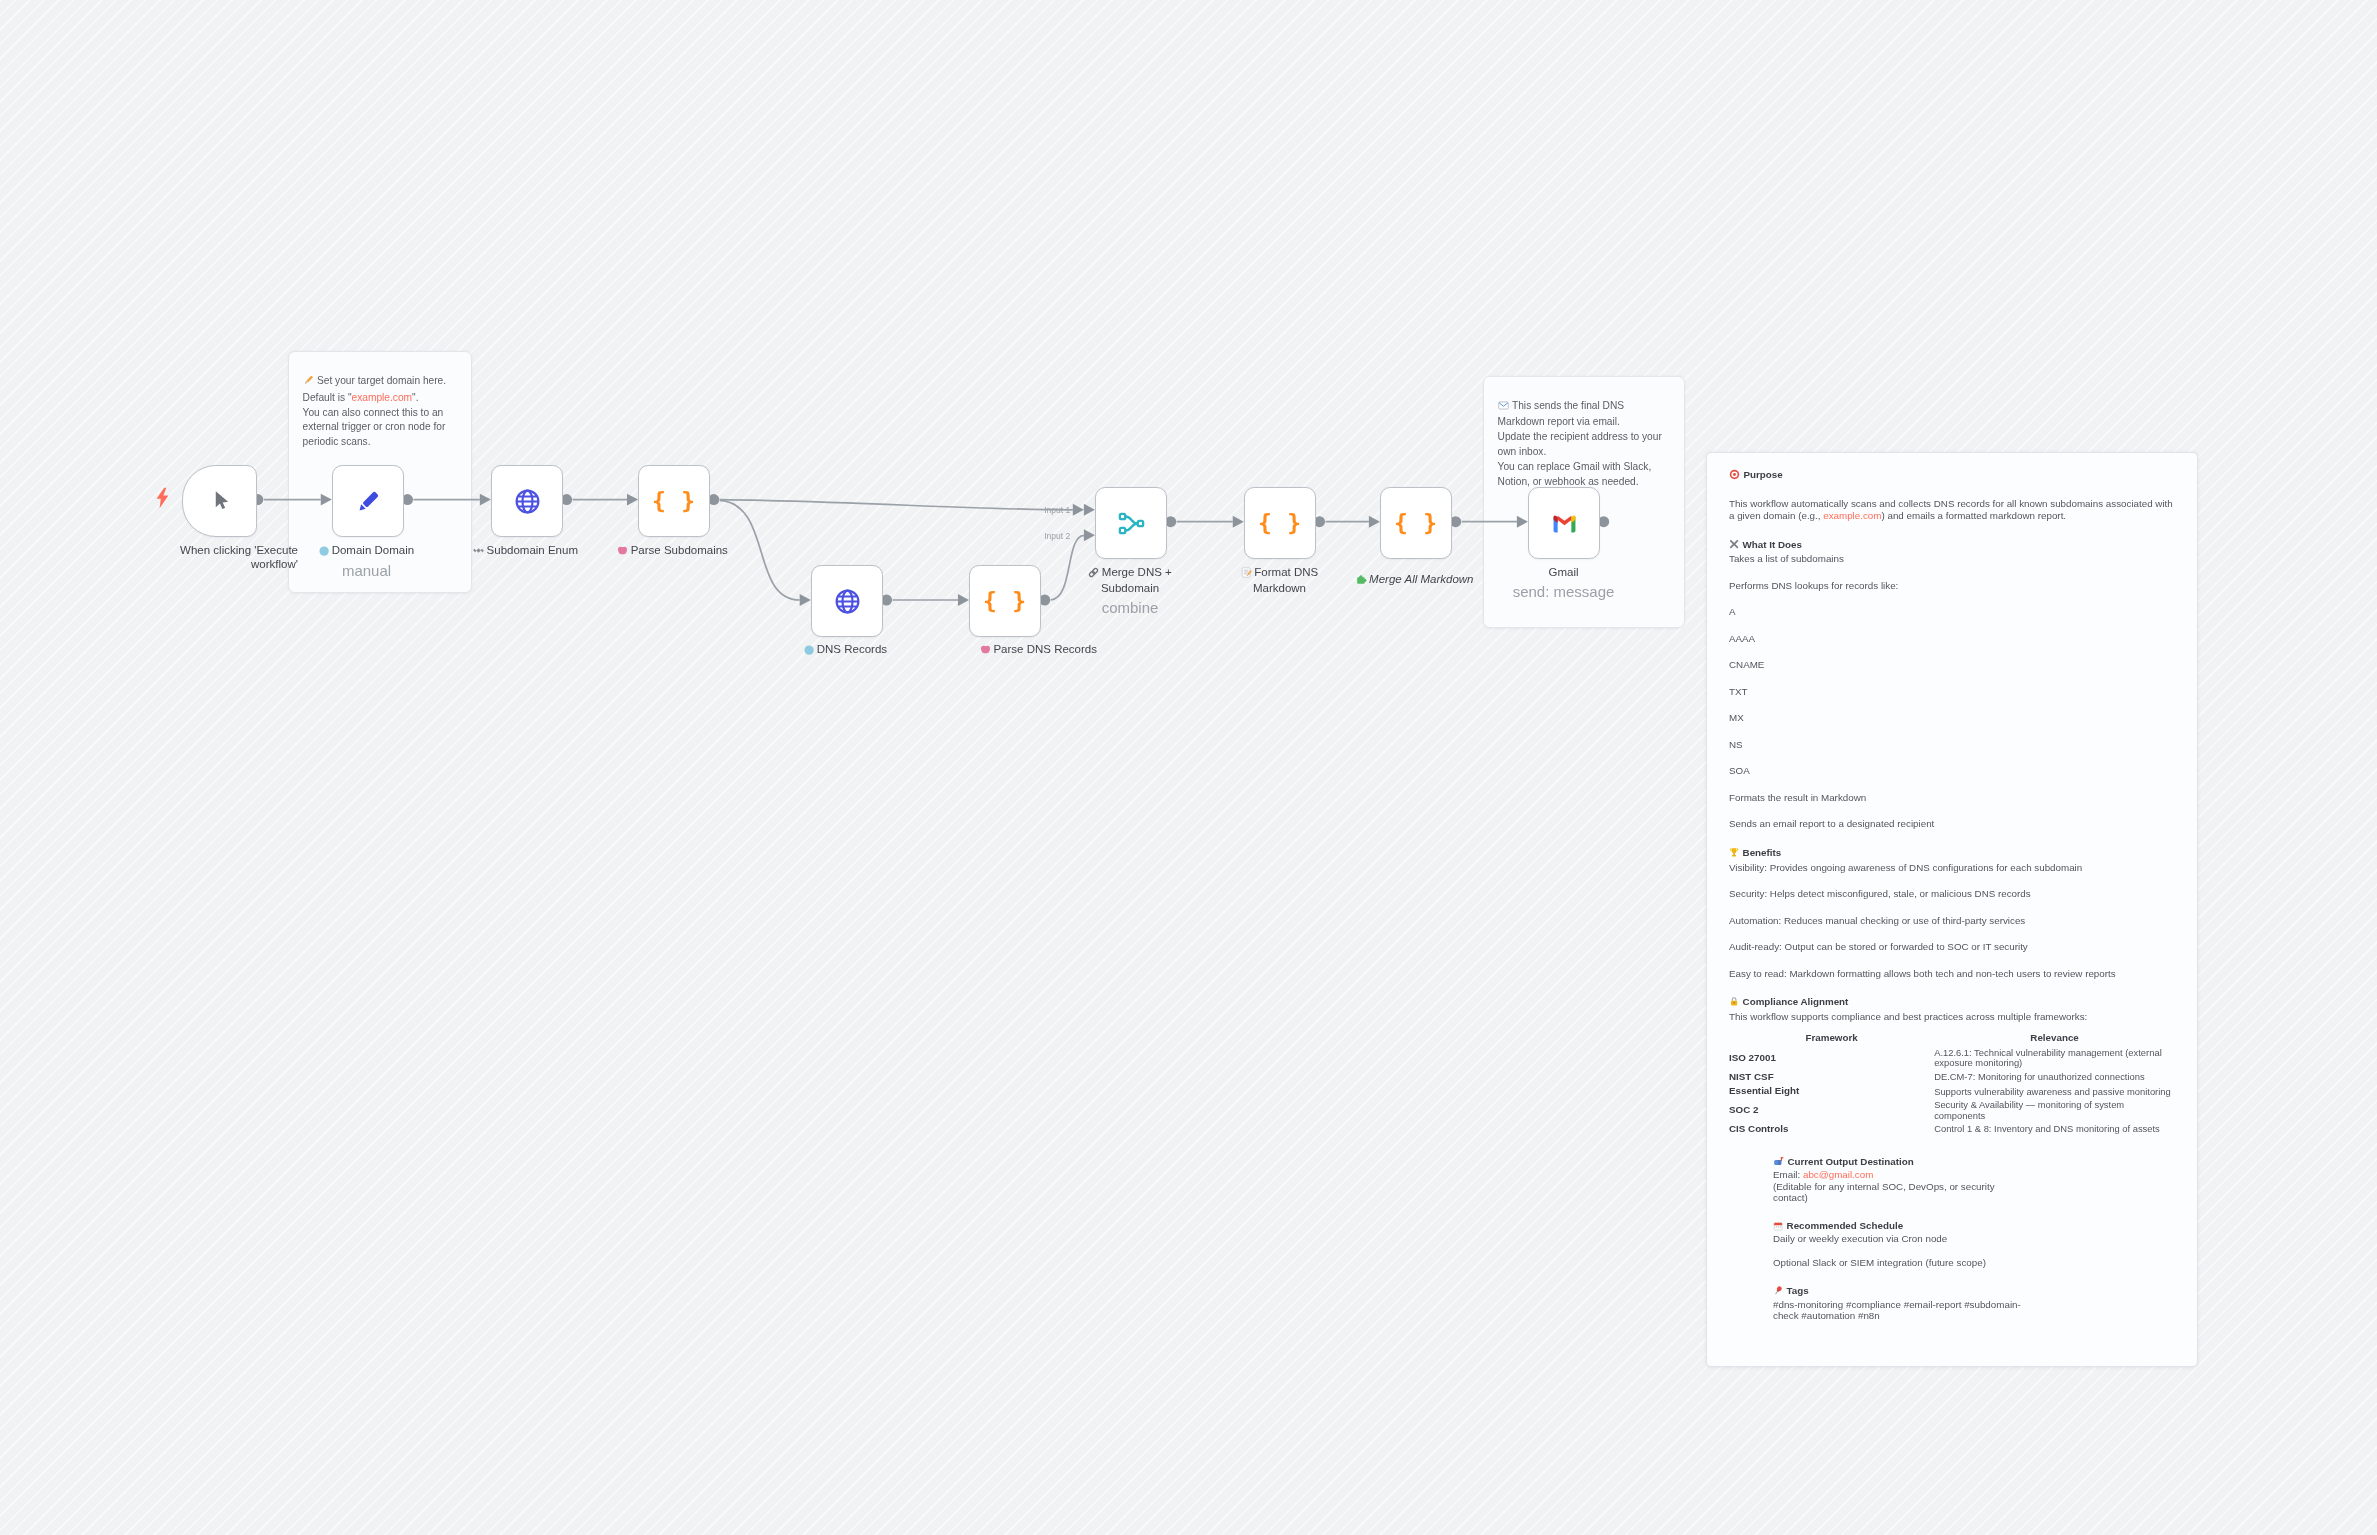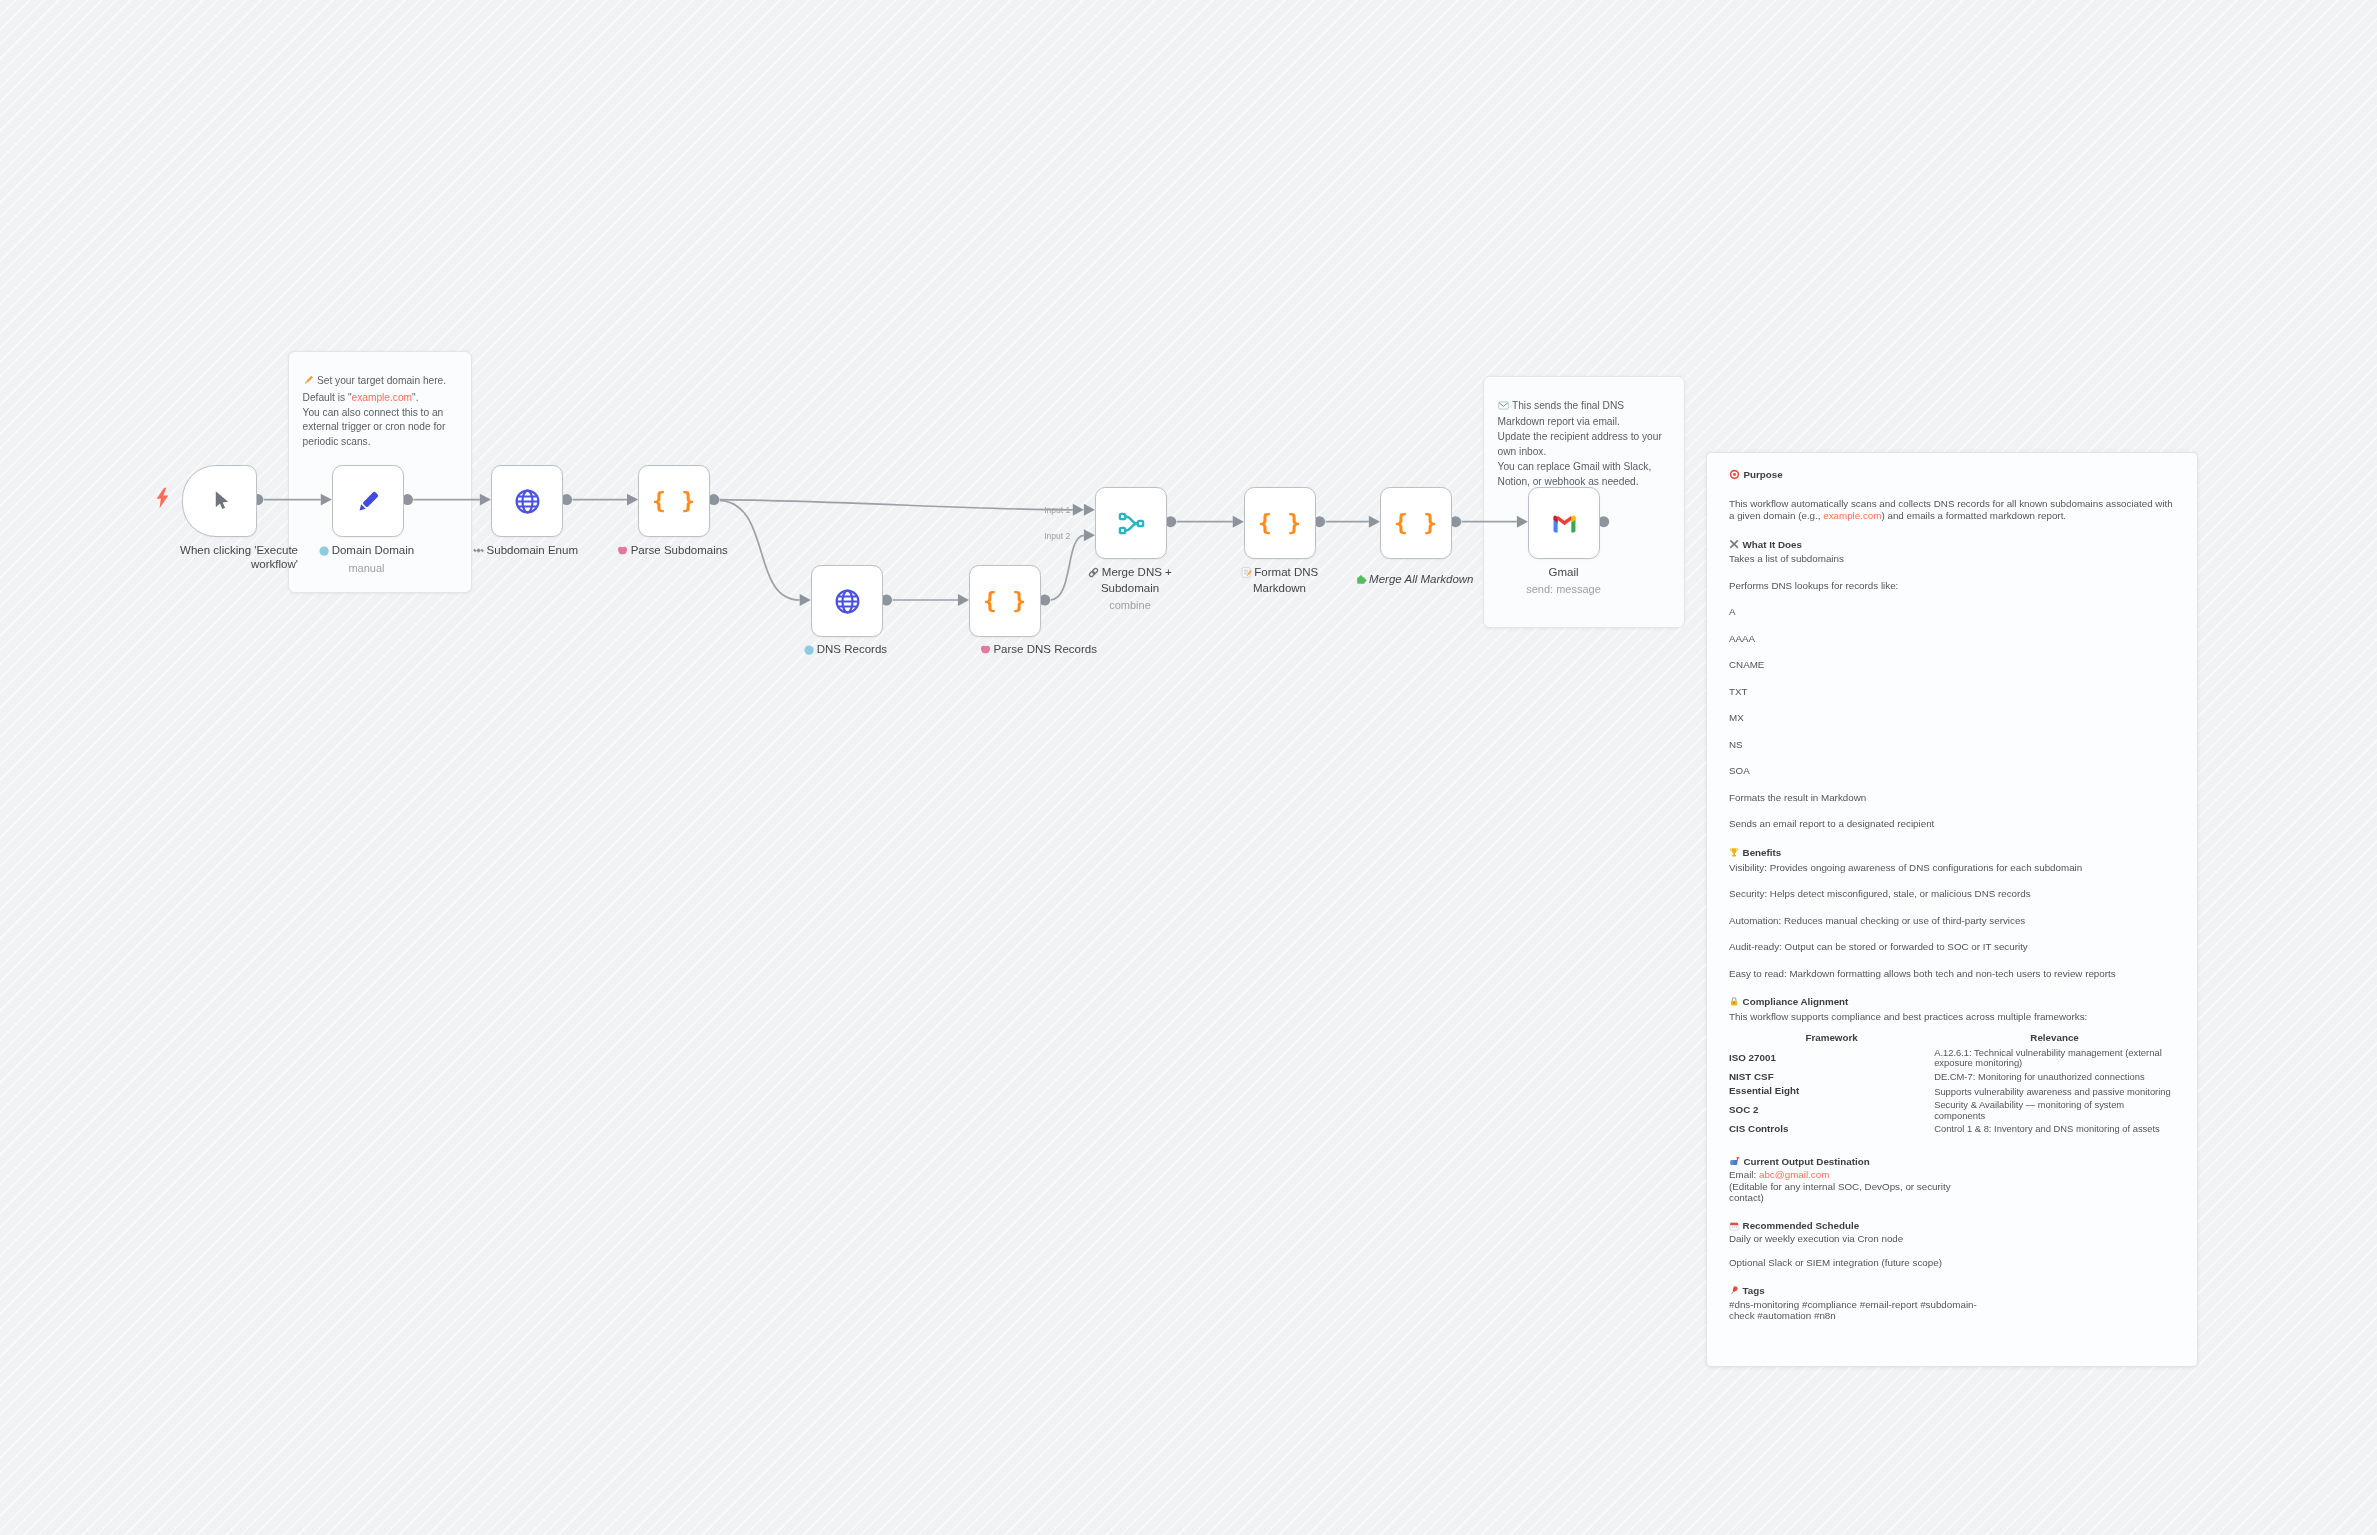--- a/index.html
+++ b/index.html
@@ -27,41 +27,41 @@
   .panel .inner{padding:16px 22px;}
   .ptitle{font-weight:bold;color:#3c4046;}
   .para{margin:13.6px 0;}
   .tight{margin:0;}
   .sect{margin-top:15.3px;}
   .panel table{border-collapse:collapse;width:100%;margin-top:8.5px;}
   .panel th{font-weight:bold;color:#3c4046;text-align:center;padding:0 0 1.7px 0;font-size:9.8px;}
   .panel td{vertical-align:middle;padding:0.9px 0;}
   .panel td.fw{font-weight:bold;color:#393d42;font-size:9.8px;}
   .panel td.rv{font-size:9.4px;line-height:1.13;}
-  .panel-bottom{width:254px;line-height:1.16;}
+  .panel-bottom{width:254px;line-height:1.16;margin-left:44px;}
   .panel-bottom .blk{margin-top:17px;}
   .panel-bottom .blk:first-child{margin-top:19px;}
   .panel-bottom .gap{margin-top:12px;}
   
   .node{
     position:absolute;width:70px;height:70px;background:#fff;
     border:1.7px solid #bcc0c7;border-radius:10.2px;
     display:flex;align-items:center;justify-content:center;
     box-shadow:0 0.9px 1.7px rgba(40,45,60,.05);
   }
   .node.trigger{border-radius:34px 10.2px 10.2px 34px;width:73px;}
   .braces{
     font-family:"DejaVu Sans Mono", monospace;
     font-size:23px;font-weight:bold;color:#ff8c1a;letter-spacing:0.9px;
   }
   .node-label{
     position:absolute;text-align:center;font-size:11.5px;font-weight:500;color:#42464c;
     line-height:1.25;
   }
-  .node-sub{font-size:11px;font-weight:normal;color:#9ba1a7;margin-top:3.4px;}
+  .node-sub{font-size:15px;font-weight:normal;color:#9ba1a7;margin-top:3.4px;}
   .pfx{display:inline-block;vertical-align:-1.7px;margin-right:2.6px;}
   .emj{display:inline-block;vertical-align:-1.7px;margin-right:3.4px;}
   svg{display:block;}
   .node-label svg,.sticky svg,.panel svg{display:inline-block;}
   .edges{position:absolute;left:0;top:0;pointer-events:none;}
   .edge-label{font-size:10px;fill:#9aa0a6;}
 </style>
 </head>
 <body>
 

